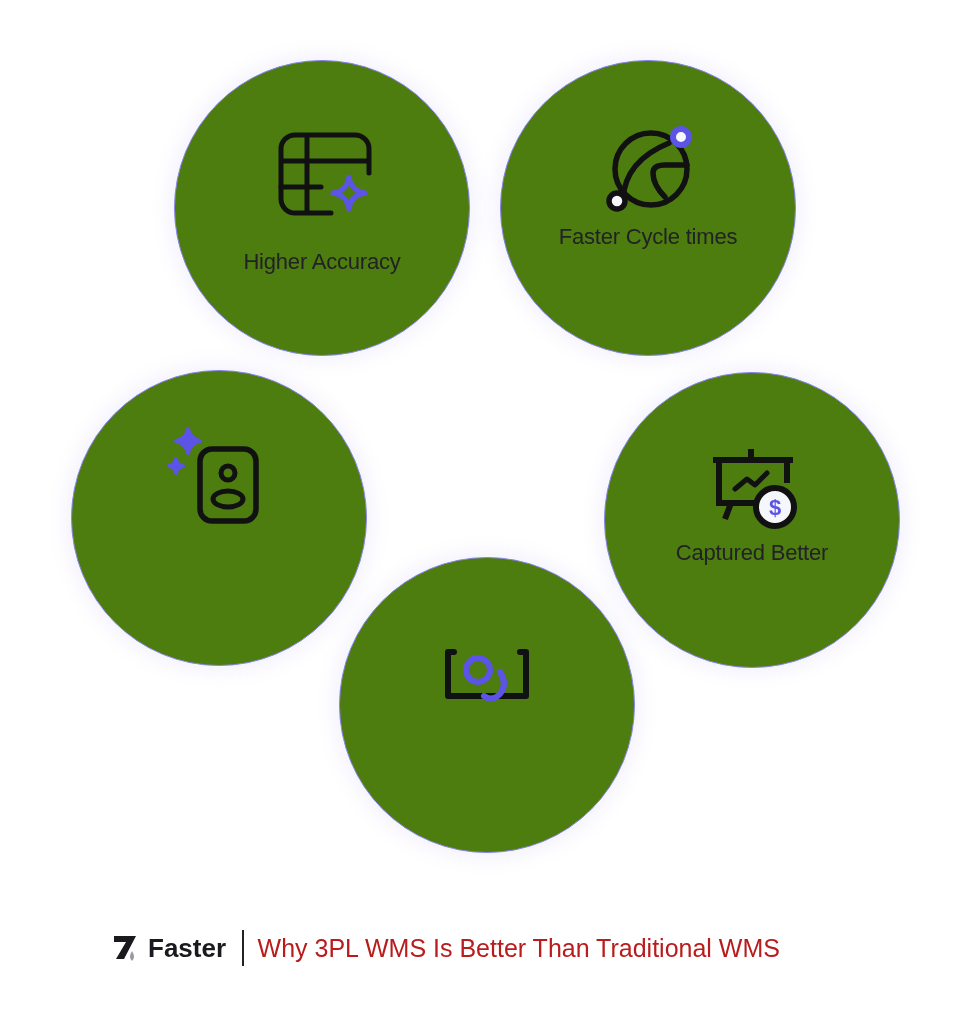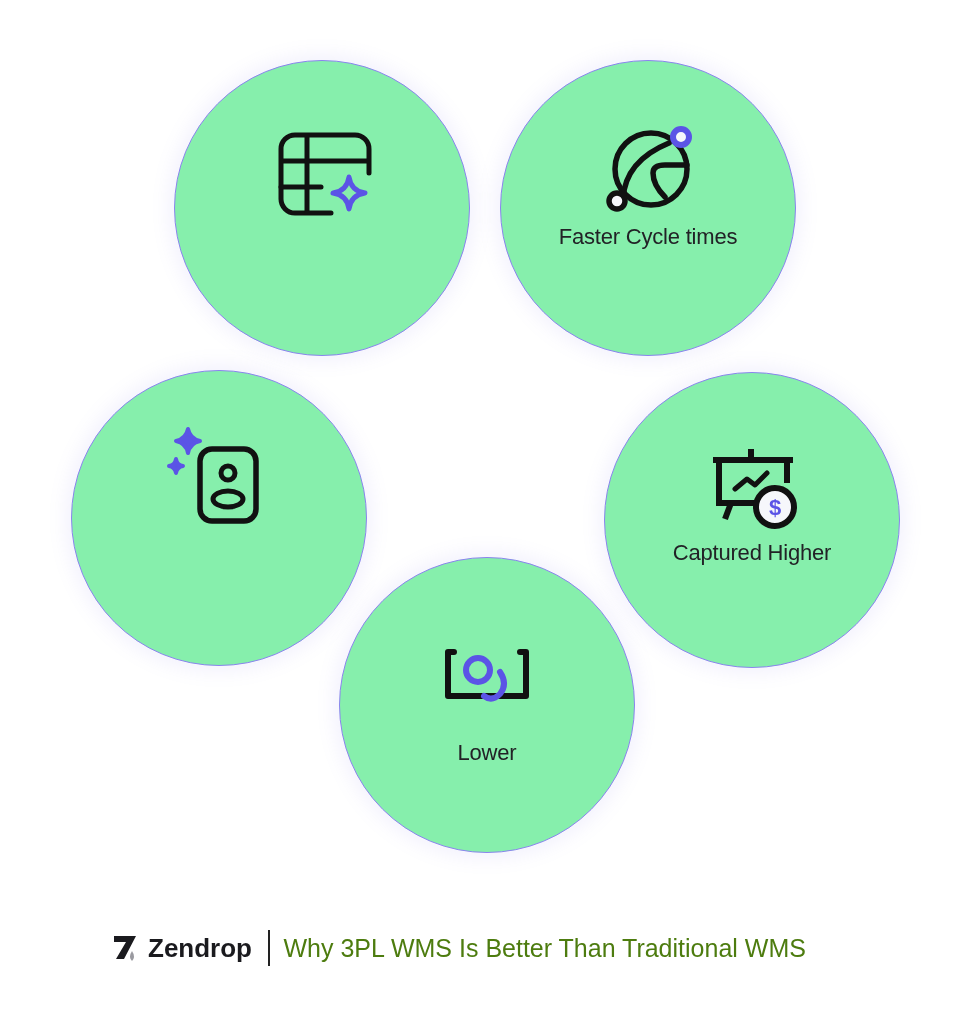--- a/index.html
+++ b/index.html
@@ -1,40 +1,41 @@
 <!DOCTYPE html>
 <html><head>
 <meta charset="utf-8">
 <style>
   html, body { margin:0; padding:0; }
   body { width:968px; height:1024px; background:#ffffff; position:relative; overflow:hidden;
          font-family:"Liberation Sans", "DejaVu Sans", sans-serif; color:#1f1f24; }
   .circle { position:absolute; width:296px; height:296px; border-radius:50%;
-            background:#86efac; border:1.5px solid #8a84ee;
+            background:#4d7c0f; border:1.5px solid #8a84ee;
             box-shadow:0 0 18px 6px rgba(140,130,240,0.10);
             box-sizing:border-box; }
   .icon { position:absolute; }
   .label { position:absolute; left:0; right:0; text-align:center; font-size:22px; line-height:28px;
            color:#222226; letter-spacing:-0.2px; }
   .footer { position:absolute; top:928px; left:112px; height:40px; display:flex; align-items:center; }
   .brand { font-weight:bold; font-size:26px; color:#1a1a1e; margin-left:8px; }
   .sep { width:1.5px; height:36px; background:#222; margin:0 14px 0 16px; }
-  .subtitle { font-size:25px; color:#4d7c0f; }
+  .subtitle { font-size:25px; color:#b91c1c; }
 </style>
 </head>
 <body>
 
 <div class="circle" style="left:174px; top:60px;">
   <svg class="icon" style="left:100px; top:68px;" width="100" height="90" viewBox="0 0 100 90">
     <path d="M56 84 H20 a14 14 0 0 1 -14 -14 V20 a14 14 0 0 1 14 -14 H80 a14 14 0 0 1 14 14 V44" fill="none" stroke="#111" stroke-width="5" stroke-linecap="round"></path>
     <line x1="6" y1="32" x2="94" y2="32" stroke="#111" stroke-width="5"></line>
     <line x1="6" y1="58" x2="46" y2="58" stroke="#111" stroke-width="5" stroke-linecap="round"></line>
     <line x1="32" y1="6" x2="32" y2="84" stroke="#111" stroke-width="5"></line>
     <path d="M74 48 Q76 62 90 64 Q76 66 74 80 Q72 66 58 64 Q72 62 74 48 Z" fill="none" stroke="#5b54e6" stroke-width="5" stroke-linejoin="round"></path>
   </svg>
+  <div class="label" style="top:187px;">Higher Accuracy</div>
 </div>
 
 <div class="circle" style="left:500px; top:60px;">
   <svg class="icon" style="left:102px; top:64px;" width="92" height="92" viewBox="0 0 92 92">
     <circle cx="48" cy="44" r="36" fill="none" stroke="#111" stroke-width="5.5"></circle>
     <path d="M20 74 Q22 36 66 18" fill="none" stroke="#111" stroke-width="5.5" stroke-linecap="round"></path>
     <path d="M84 40 H62 Q50 40 50 48 Q50 60 62 72" fill="none" stroke="#111" stroke-width="5.5" stroke-linecap="round"></path>
     <circle cx="14" cy="76" r="8" fill="#f6f7fb" stroke="#111" stroke-width="5.5"></circle>
     <circle cx="78" cy="12" r="8" fill="#f6f7fb" stroke="#5b54e6" stroke-width="6"></circle>
   </svg>
@@ -57,35 +58,34 @@
   <svg class="icon" style="left:106px; top:72px;" width="94" height="90" viewBox="0 0 94 90">
     <line x1="40" y1="4" x2="40" y2="14" stroke="#111" stroke-width="6"></line>
     <line x1="2" y1="15" x2="82" y2="15" stroke="#111" stroke-width="6"></line>
     <path d="M8 15 V58 H48" fill="none" stroke="#111" stroke-width="6"></path>
     <line x1="76" y1="15" x2="76" y2="38" stroke="#111" stroke-width="6"></line>
     <line x1="20" y1="58" x2="14" y2="74" stroke="#111" stroke-width="6"></line>
     <path d="M24 44 L36 34 L44 40 L56 28" fill="none" stroke="#111" stroke-width="5" stroke-linecap="round" stroke-linejoin="round"></path>
     <circle cx="64" cy="62" r="19" fill="#f6f7fb" stroke="#111" stroke-width="6"></circle>
     <text x="64" y="70" text-anchor="middle" font-family="Liberation Sans, sans-serif" font-weight="bold" font-size="22" fill="#5b54e6">$</text>
   </svg>
-  <div class="label" style="top:166px;">Captured Higher</div>
+  <div class="label" style="top:166px;">Captured Better</div>
 </div>
 
 <div class="circle" style="left:339px; top:557px;">
   <svg class="icon" style="left:104px; top:90px;" width="86" height="56" viewBox="0 0 86 56">
     <path d="M10 4 H4 V48 H82 V4 H76" fill="none" stroke="#111" stroke-width="6" stroke-linejoin="round" stroke-linecap="round"></path>
     <circle cx="34" cy="22" r="12" fill="none" stroke="#5b54e6" stroke-width="6"></circle>
     <path d="M56 24 Q64 36 56 46 Q48 54 40 48" fill="none" stroke="#5b54e6" stroke-width="6" stroke-linecap="round"></path>
   </svg>
   <div class="label" style="top:181px;">
-    <div>Lower</div>
   </div>
 </div>
 
 <div class="footer">
   <svg width="28" height="30" viewBox="0 0 28 30">
     <path d="M2 3 H24 L12 26 H4 L14 9 H2 Z" fill="#1a1a1e"></path>
     <path d="M20 18 Q24 24 20 28 Q16 24 20 18 Z" fill="#9a9aa0"></path>
   </svg>
-  <span class="brand">Zendrop</span>
+  <span class="brand">Faster</span>
   <span class="sep"></span>
   <span class="subtitle">Why 3PL WMS Is Better Than Traditional WMS</span>
 </div>
 
 </body></html>

